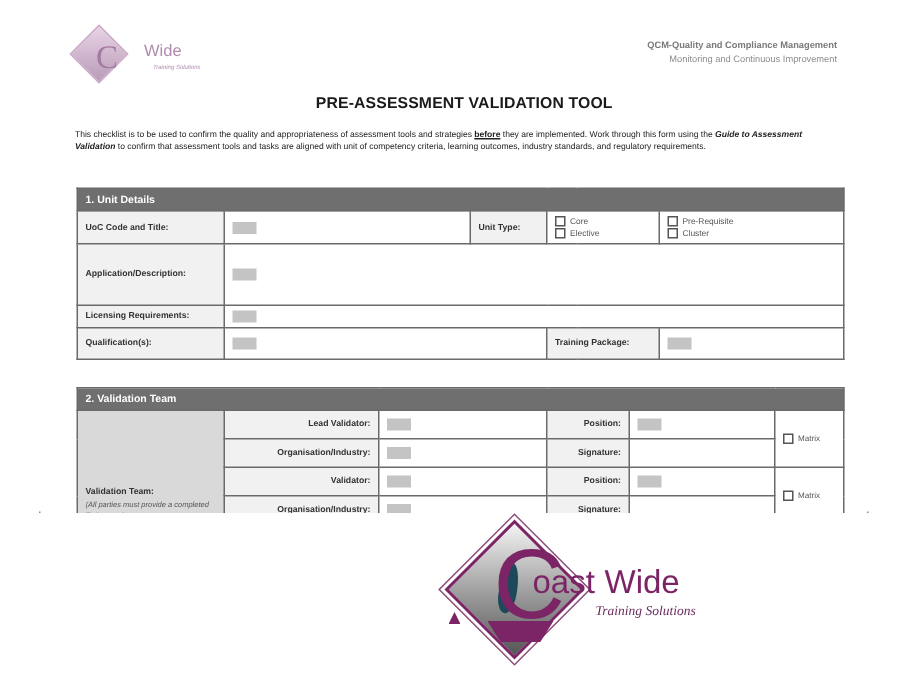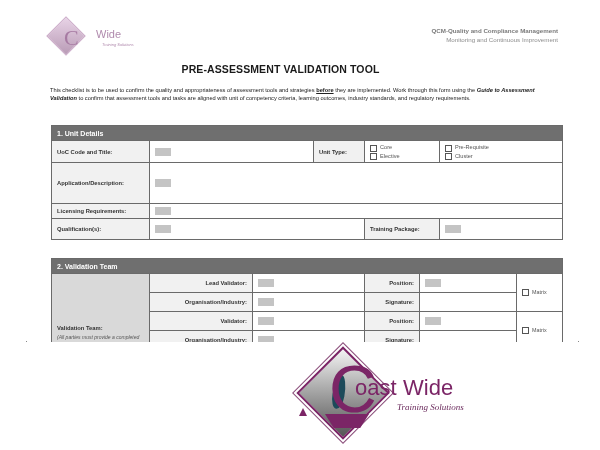--- a/index.html
+++ b/index.html
@@ -11,21 +11,21 @@
     .logo-small { position: absolute; left: 44px; top: 18px; width: 100px; height: 40px; }
     .logo-small .diamond { position: absolute; left: 8px; top: 4px; width: 26px; height: 26px; transform: rotate(45deg); background: linear-gradient(135deg, #e8d3e6, #b99bb6); border: 1px solid #c9a8c6; }
     .logo-small .c-letter { position: absolute; left: 20px; top: 7px; font-size: 22px; color: #a67aa2; font-family: "Liberation Serif", serif; }
     .logo-small .brand { position: absolute; left: 52px; top: 10px; font-size: 11px; color: #b08aad; }
     .logo-small .tag { position: absolute; left: 58px; top: 24px; font-size: 4px; color: #b08aad; font-style: italic; }
 
     .header-right { position: absolute; right: 42px; top: 26px; text-align: right; font-size: 6.2px; line-height: 9px; }
     .header-right .l1 { color: #7a7a7a; font-weight: bold; }
     .header-right .l2 { color: #8d8d8d; }
 
-    .title { position: absolute; left: 0; width: 561px; top: 63px; text-align: center; font-size: 10.5px; font-weight: bold; letter-spacing: 0.1px; }
+    .title { position: absolute; left: 0; width: 561px; top: 63px; text-align: center; font-size: 10.5px; font-weight: bold; letter-spacing: 0.1px; padding-left: 29px; }
 
     .intro { position: absolute; left: 50px; top: 86px; width: 512px; font-size: 5.7px; line-height: 8px; color: #222; }
     .intro u { font-weight: bold; }
     .intro i { font-weight: bold; }
 
     table.form { position: absolute; left: 51px; width: 511px; border-collapse: collapse; font-size: 5.8px; table-layout: fixed; }
     table.form td { border: 1px solid #6a6a6a; padding: 0 5px; vertical-align: middle; }
     .sec-hdr td { background: #6f6f6f; color: #ffffff; font-weight: bold; font-size: 7px; height: 14px; border-color: #6f6f6f; }
     .lbl { background: #f1f1f1; font-weight: bold; color: #333; }
     .lbl-r { text-align: right; }

